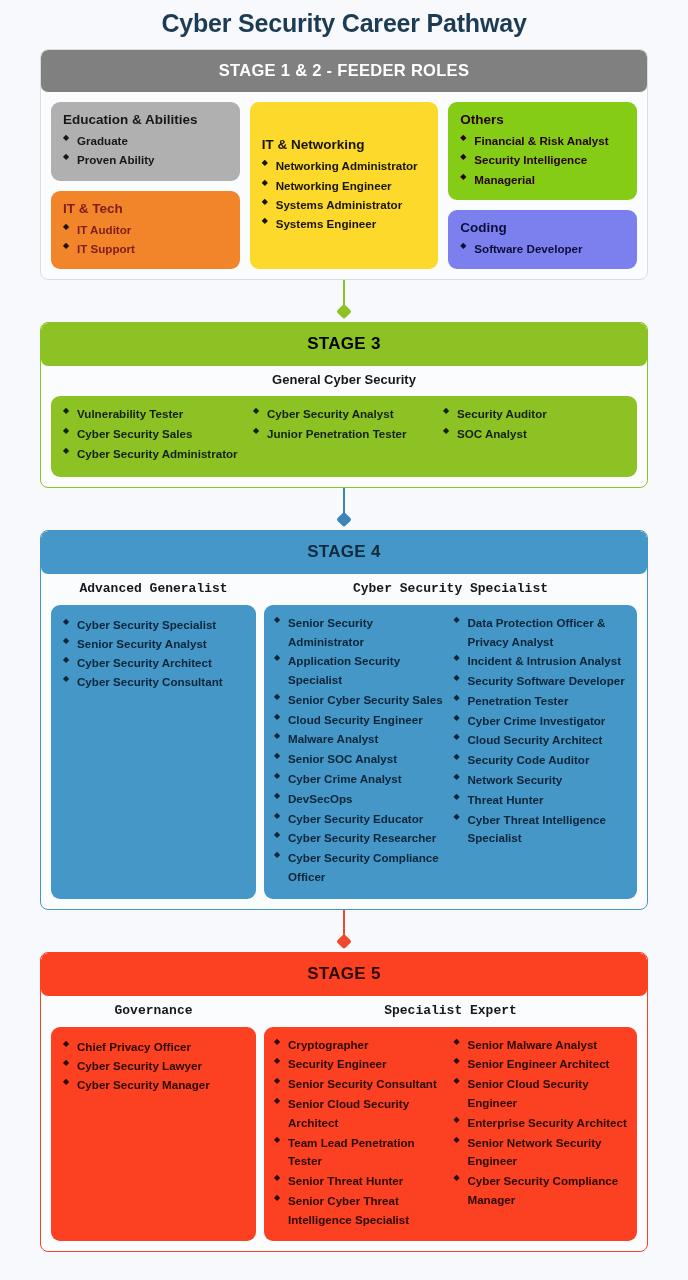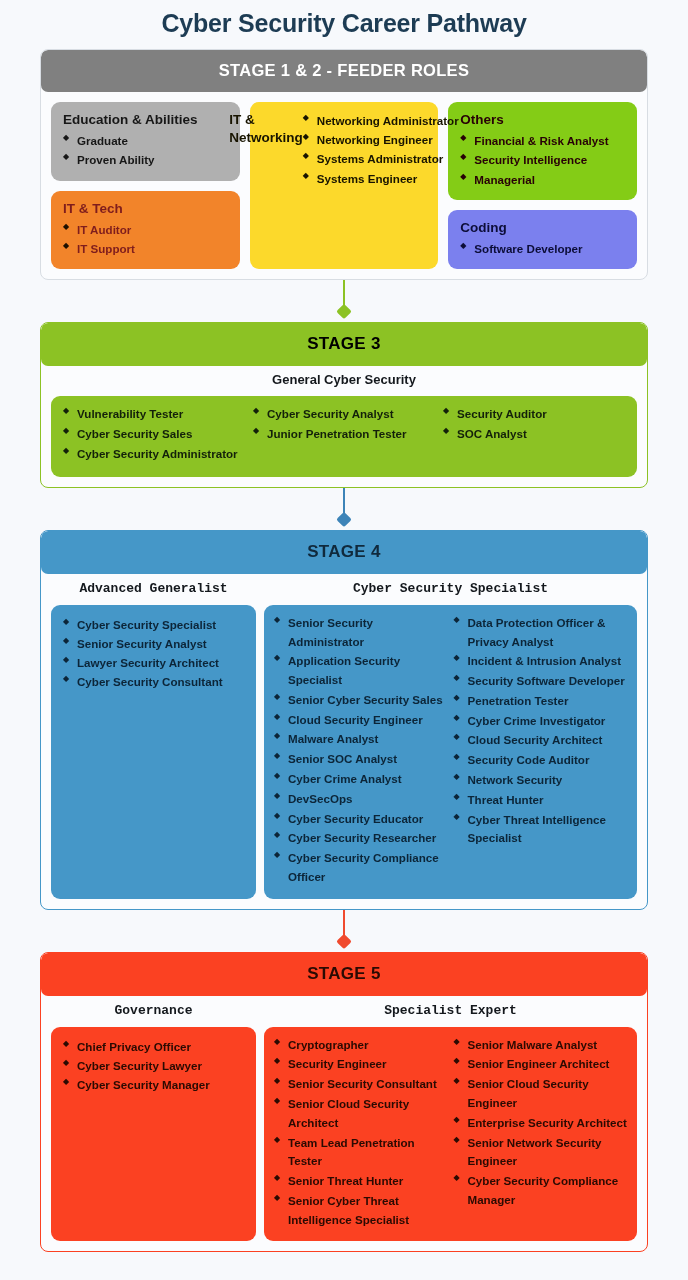--- a/index.html
+++ b/index.html
@@ -199,21 +199,21 @@
     margin-bottom: 1px;
   }
   .split-card li::before, .s3-block li::before {
     content: "\25C6";
     position: absolute;
     left: 0;
     top: 0;
     font-size: 8px;
     line-height: 1.62;
   }
-  .tall { display: flex; flex-direction: row; }
+  .tall { display: flex; flex-direction: column; }
   .tall ul { flex: 1; }
 </style>
 </head>
 <body>
 
 <div class="page">
 
   <h1 class="page-title">Cyber Security Career Pathway</h1>
 
   <section class="stage stage1">
@@ -305,21 +305,21 @@
     <div class="stage-head">STAGE 4</div>
     <div class="col-head-row">
       <div class="col-head">Advanced Generalist</div>
       <div class="col-head">Cyber Security Specialist</div>
     </div>
     <div class="two-col">
       <div class="card c-blue2" style="padding-top:10px;">
         <ul>
           <li>Cyber Security Specialist</li>
           <li>Senior Security Analyst</li>
-          <li>Lawyer Security Architect</li>
+          <li>Cyber Security Architect</li>
           <li>Cyber Security Consultant</li>
         </ul>
       </div>
       <div class="split-card c-blue2">
         <ul>
           <li>Senior Security Administrator</li>
           <li>Application Security Specialist</li>
           <li>Senior Cyber Security Sales</li>
           <li>Cloud Security Engineer</li>
           <li>Malware Analyst</li>

